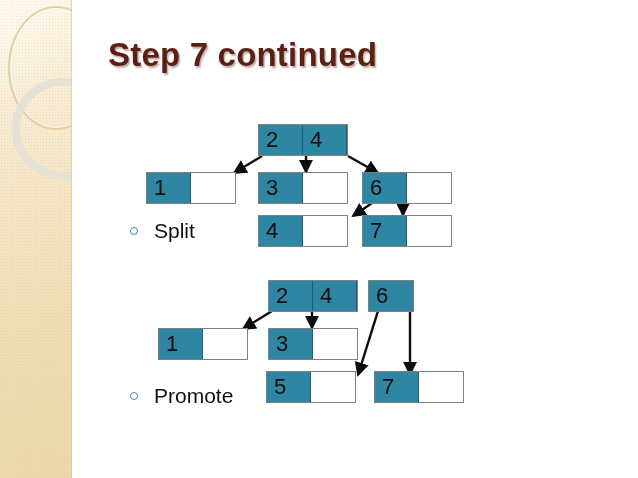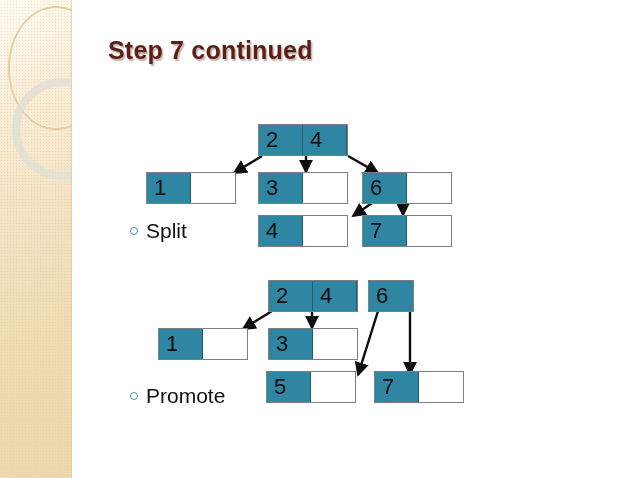--- a/index.html
+++ b/index.html
@@ -67,34 +67,34 @@
     position: absolute;
     right: 0; top: 0;
     width: 1px; height: 478px;
     background: rgba(216,196,156,.6);
   }
 
   
   #title {
     position: absolute;
     left: 108px; top: 36px;
-    font-size: 25px;
+    font-size: 33px;
     font-weight: bold;
     letter-spacing: .2px;
     color: #5c1f14;
     text-shadow: 1.5px 1.5px 1.5px rgba(140,110,100,.55);
     white-space: nowrap;
   }
 
   
   .bullet {
     position: absolute;
     display: flex;
     align-items: center;
-    gap: 8px;
+    gap: 16px;
     font-size: 21px;
     color: #101010;
     white-space: nowrap;
   }
   .bullet-marker {
     display: inline-block;
     width: 6px; height: 6px;
     border: 1.4px solid #3d8fa8;
     border-radius: 50%;
     background: transparent;

